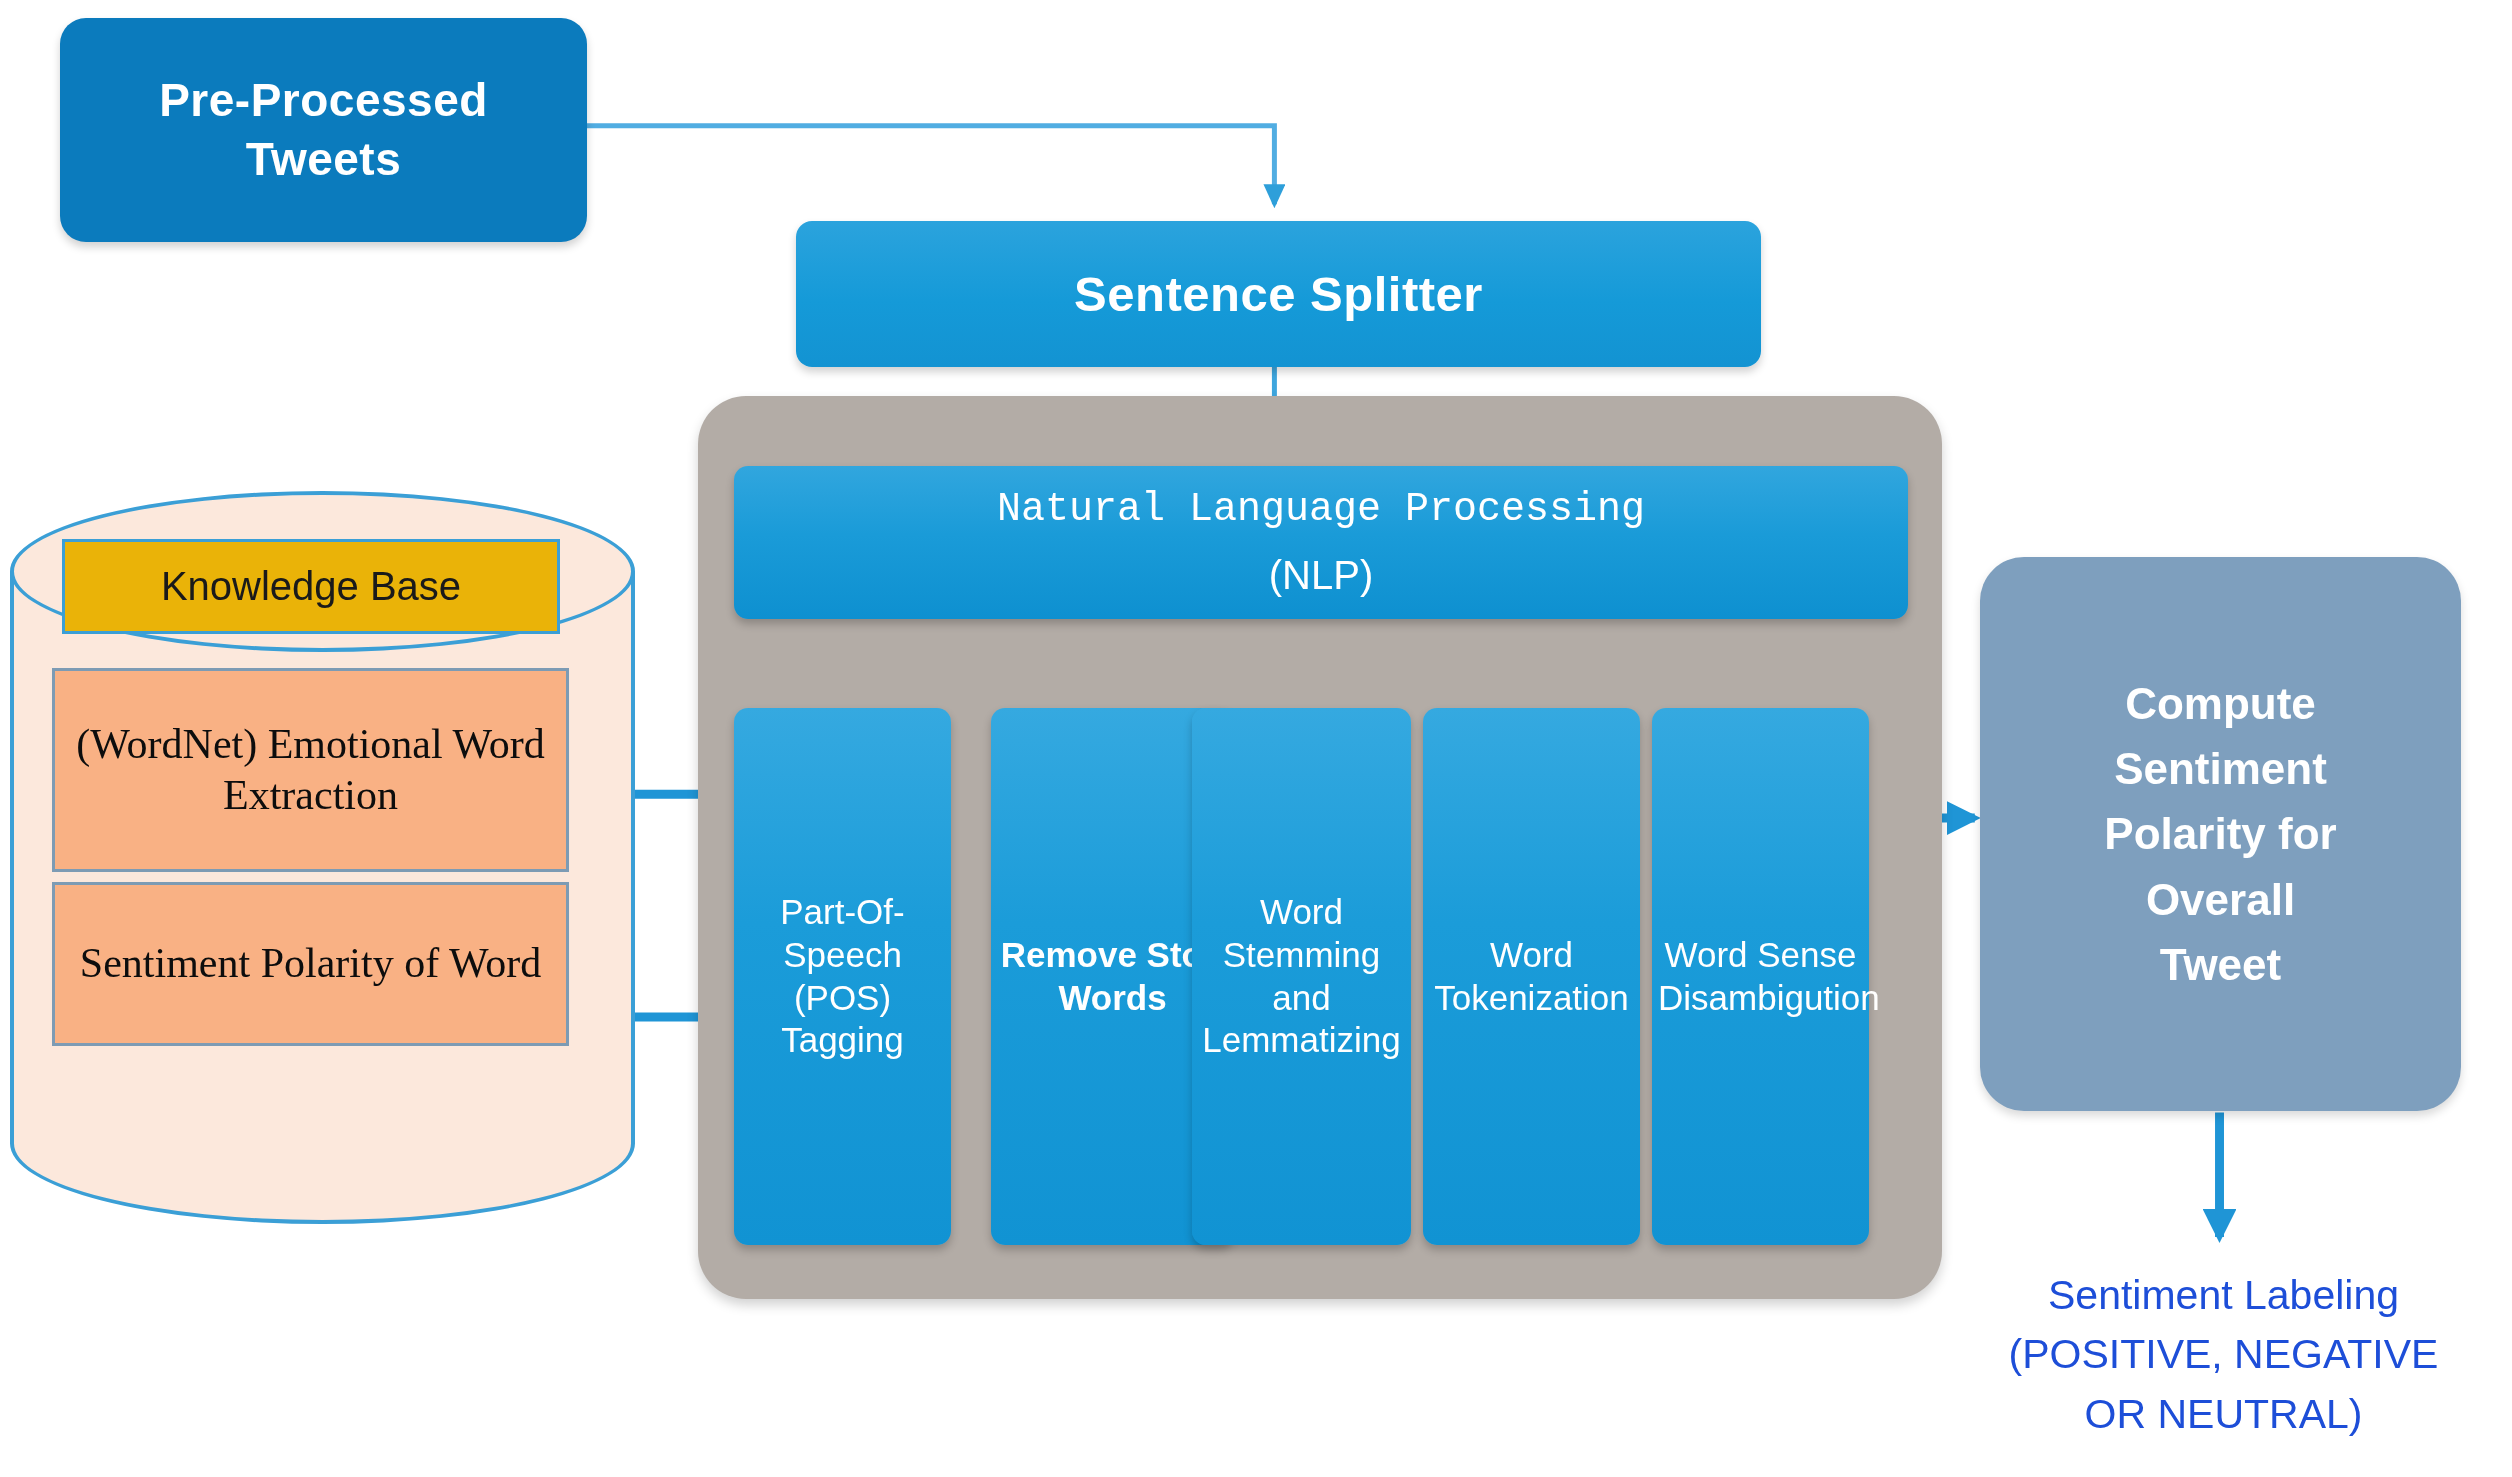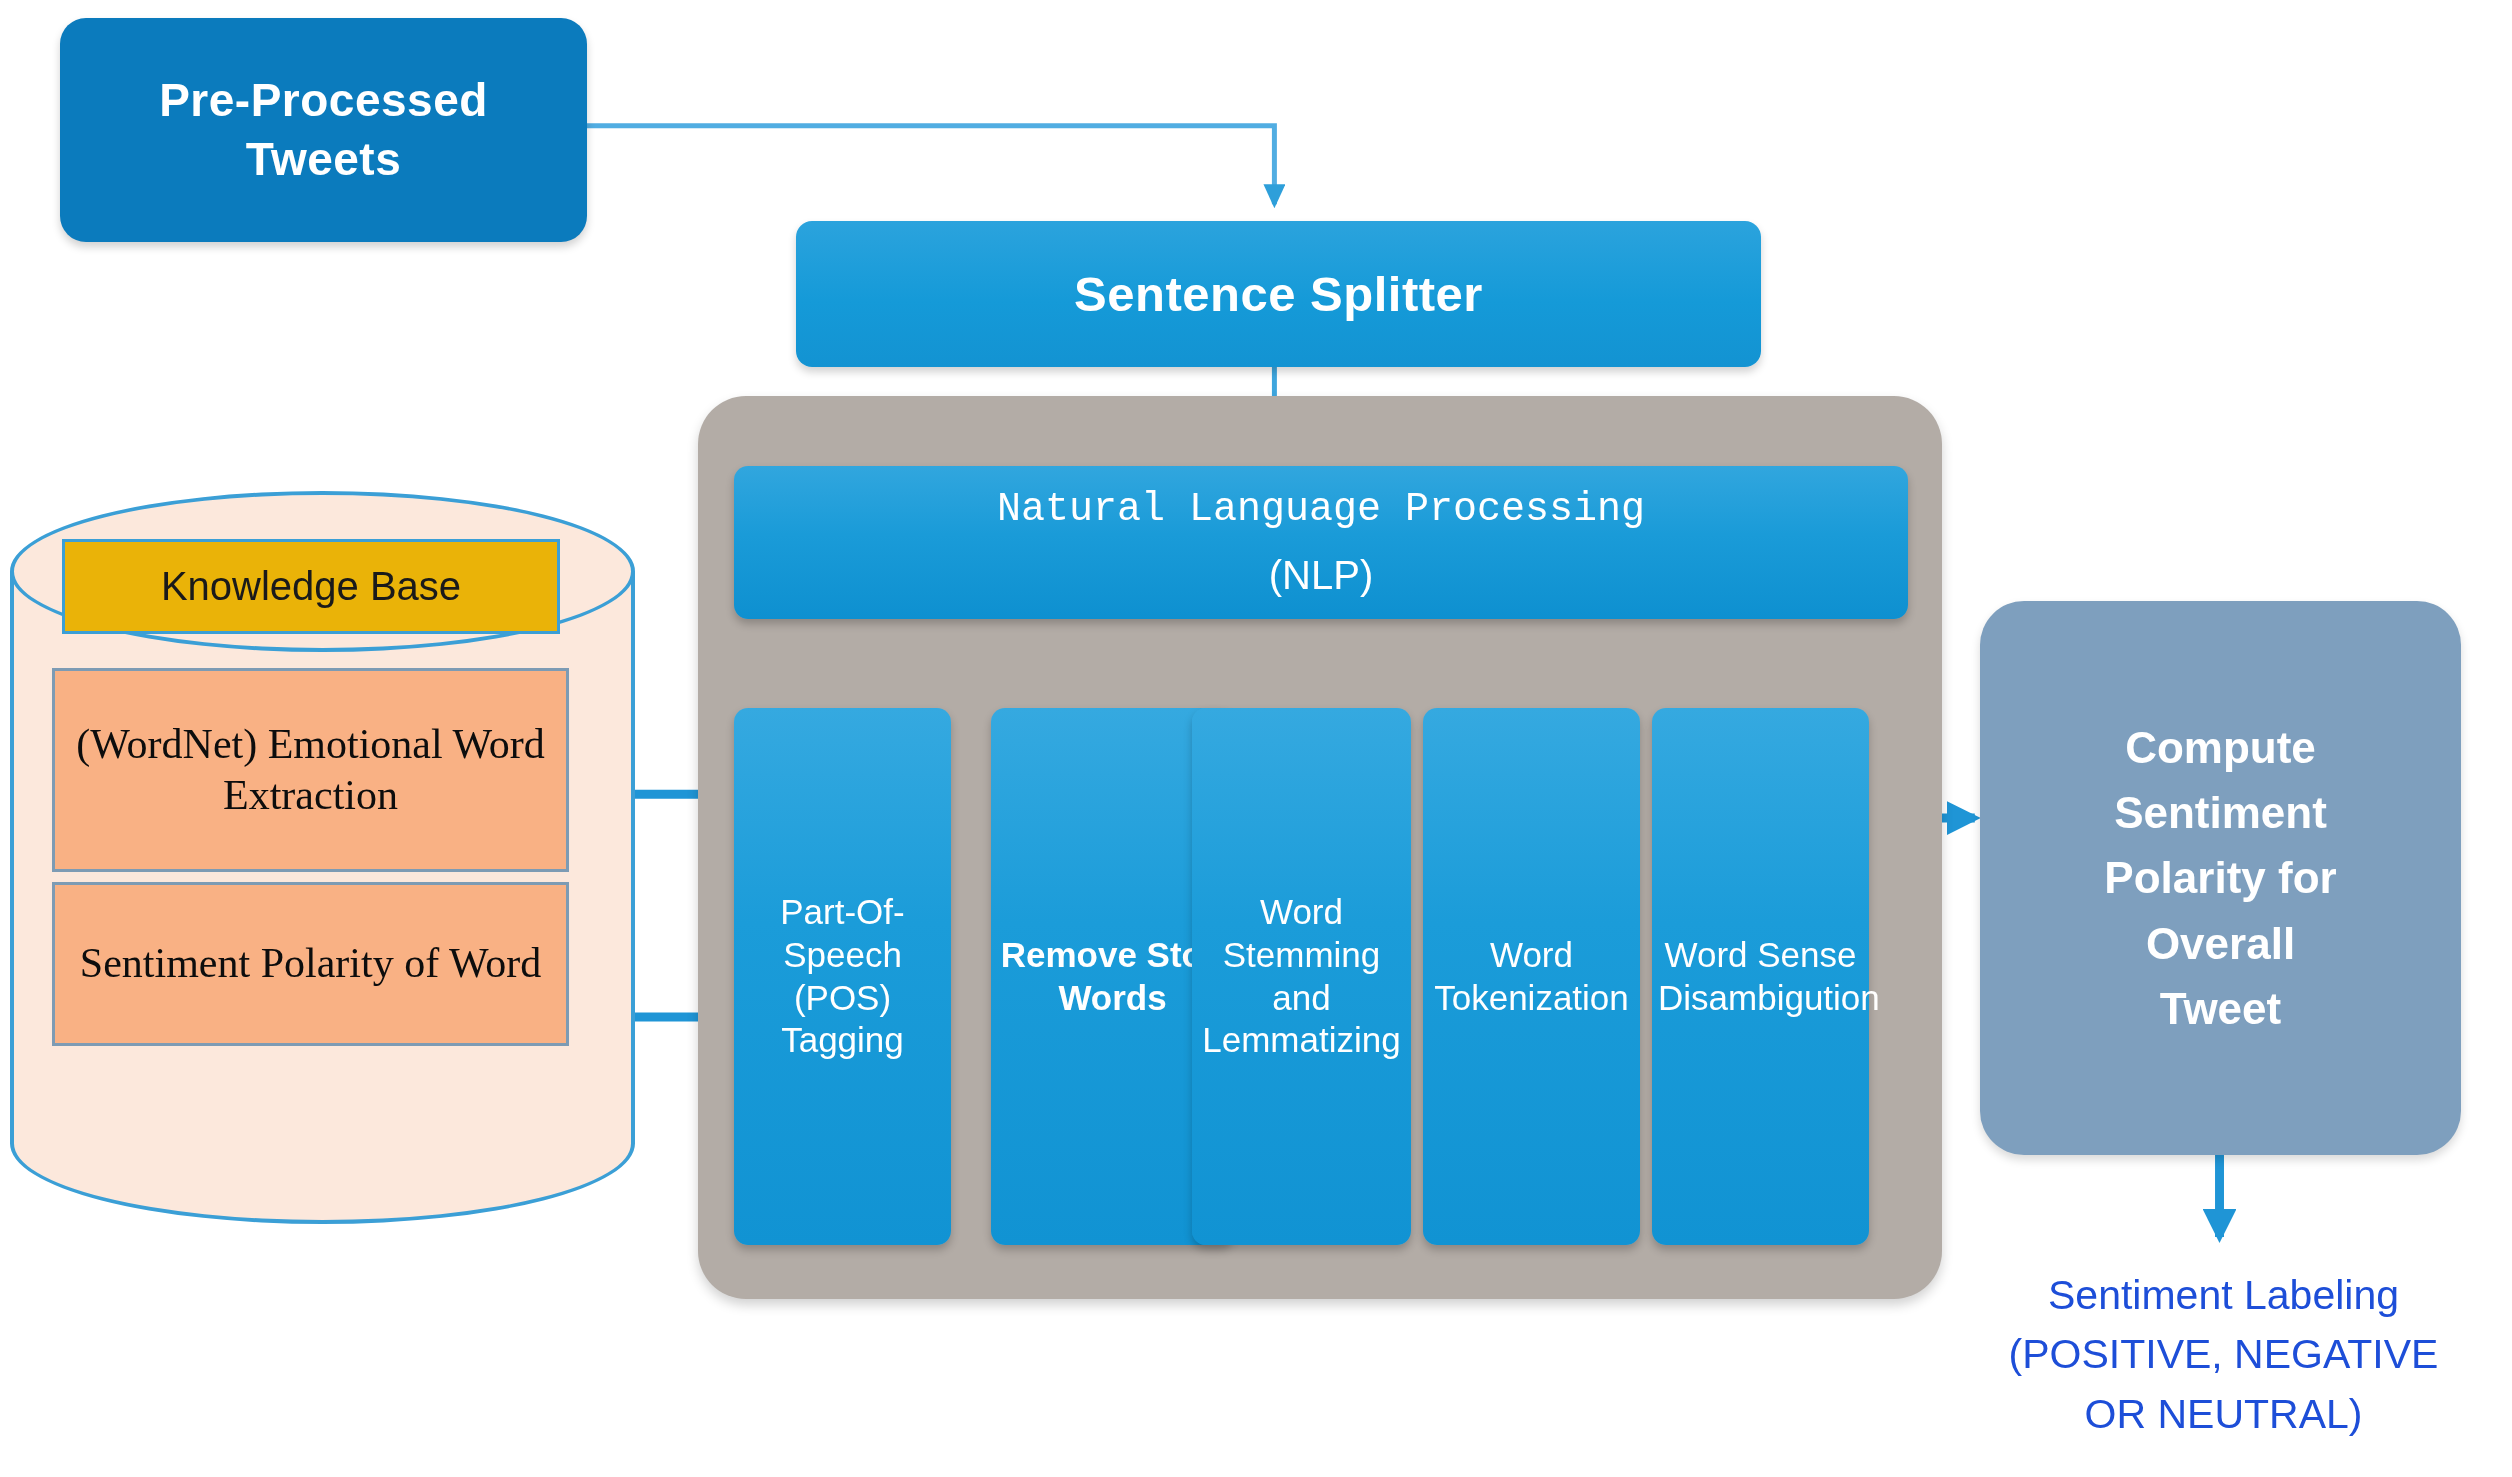--- a/index.html
+++ b/index.html
@@ -189,21 +189,20 @@
     top: 557px;
     width: 481px;
     height: 554px;
     background: #7e9fbe;
     border-radius: 44px;
     flex-direction: column;
     font-size: 44px;
     font-weight: bold;
     line-height: 1.48;
     box-shadow: 0 5px 10px rgba(0,0,0,0.15);
-    margin-top: 44px;
   }
 
   
   #sentiment-labeling {
     position: absolute;
     left: 1945px;
     top: 1266px;
     width: 557px;
     text-align: center;
     font-size: 41px;

